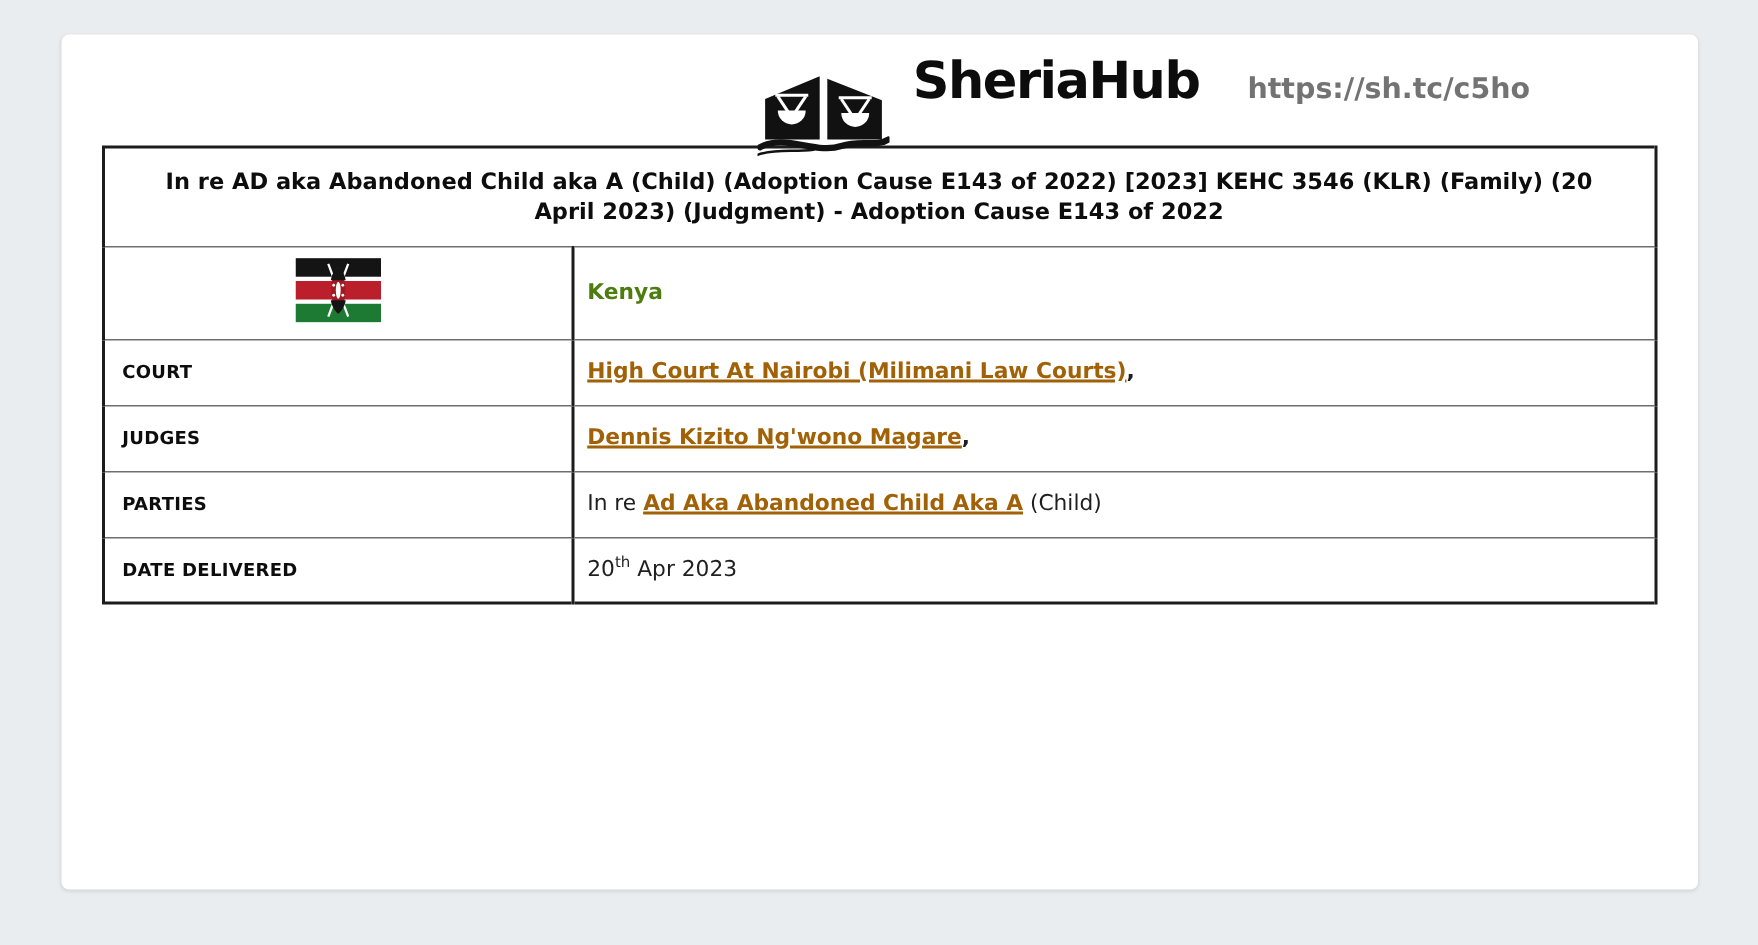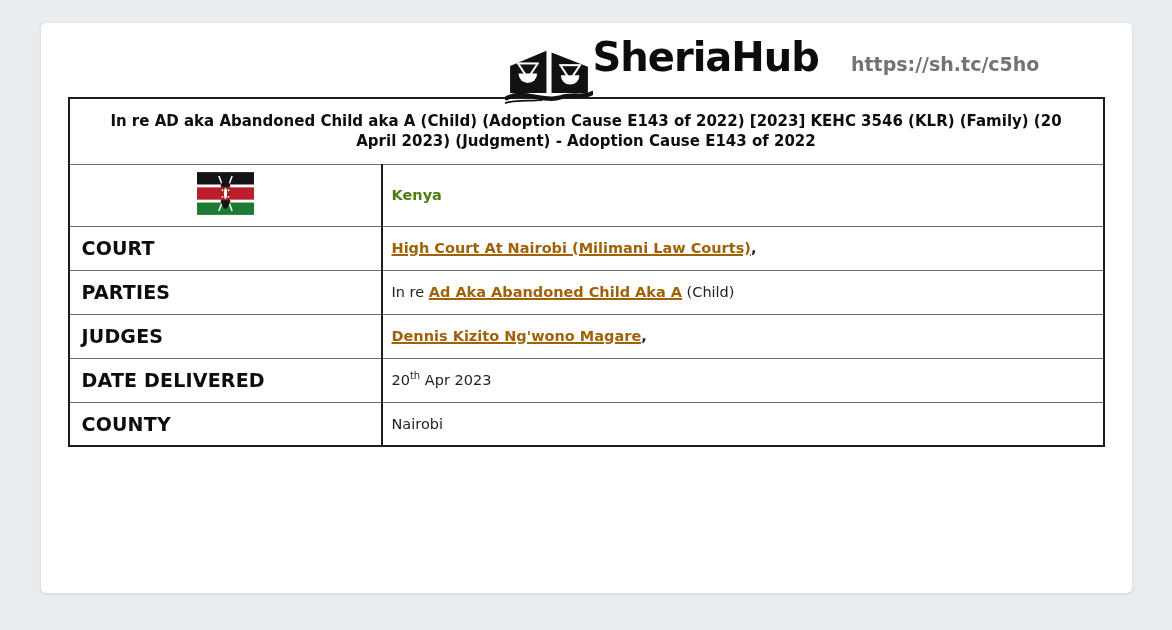--- a/index.html
+++ b/index.html
@@ -25,25 +25,25 @@
   .hdr {
     height: 74px;
     box-sizing: border-box;
     display: flex;
     align-items: baseline;
     padding-left: 464px;
     padding-top: 14px;
   }
   .hdr .logo-svg { align-self: center; position: relative; top: 10px; flex: 0 0 auto; }
   .brand {
-    font-size: 40px;
+    font-size: 34px;
     font-weight: bold;
     letter-spacing: -1px;
     color: #0c0c0c;
-    margin-left: 0;
+    margin-left: 16px;
     line-height: 1;
   }
   .short-url {
     font-size: 19px;
     font-weight: bold;
     color: #737373;
     margin-left: 32px;
     line-height: 1;
   }
 
@@ -71,21 +71,21 @@
     font-size: 15px;
     line-height: 20px;
     padding: 6px 20px;
     color: #0d0d0d;
   }
   .row-flag td { height: 62px; }
   .row-std td { height: 44px; }
 
   td.lbl {
     font-weight: bold;
-    font-size: 19px;
+    font-size: 12px;
     letter-spacing: 0.2px;
     color: #0d0d0d;
     padding: 0 12px;
   }
   td.val {
     font-size: 14.5px;
     color: #1f1f1f;
     padding: 0 9px;
   }
   td.flag-cell { text-align: center; }
@@ -162,36 +162,32 @@
         </td>
         <td class="val"><span class="country-name">Kenya</span></td>
       </tr>
 
       <tr class="row-std">
         <td class="lbl">COURT</td>
         <td class="val"><a class="lnk">High Court At Nairobi (Milimani Law Courts)</a><span class="sfx-b">,</span></td>
       </tr>
 
       <tr class="row-std">
-        <td class="lbl">PARTIES</td>
-        <td class="val"><span>In re </span><a class="lnk">Ad Aka Abandoned Child Aka A</a><span> (Child)</span></td>
+        <td class="lbl">JUDGES</td>
+        <td class="val"><a class="lnk">Dennis Kizito Ng'wono Magare</a><span class="sfx-b">,</span></td>
       </tr>
 
       <tr class="row-std">
-        <td class="lbl">JUDGES</td>
-        <td class="val"><a class="lnk">Dennis Kizito Ng'wono Magare</a><span class="sfx-b">,</span></td>
+        <td class="lbl">PARTIES</td>
+        <td class="val"><span>In re </span><a class="lnk">Ad Aka Abandoned Child Aka A</a><span> (Child)</span></td>
       </tr>
 
 
 
       <tr class="row-std">
         <td class="lbl">DATE DELIVERED</td>
         <td class="val"><span>20</span><sup>th</sup><span> Apr 2023</span></td>
       </tr>
 
-      <tr class="row-std">
-        <td class="lbl">COUNTY</td>
-        <td class="val">Nairobi</td>
-      </tr>
 
     </tbody>
   </table>
 </div>
 
 </body></html>

